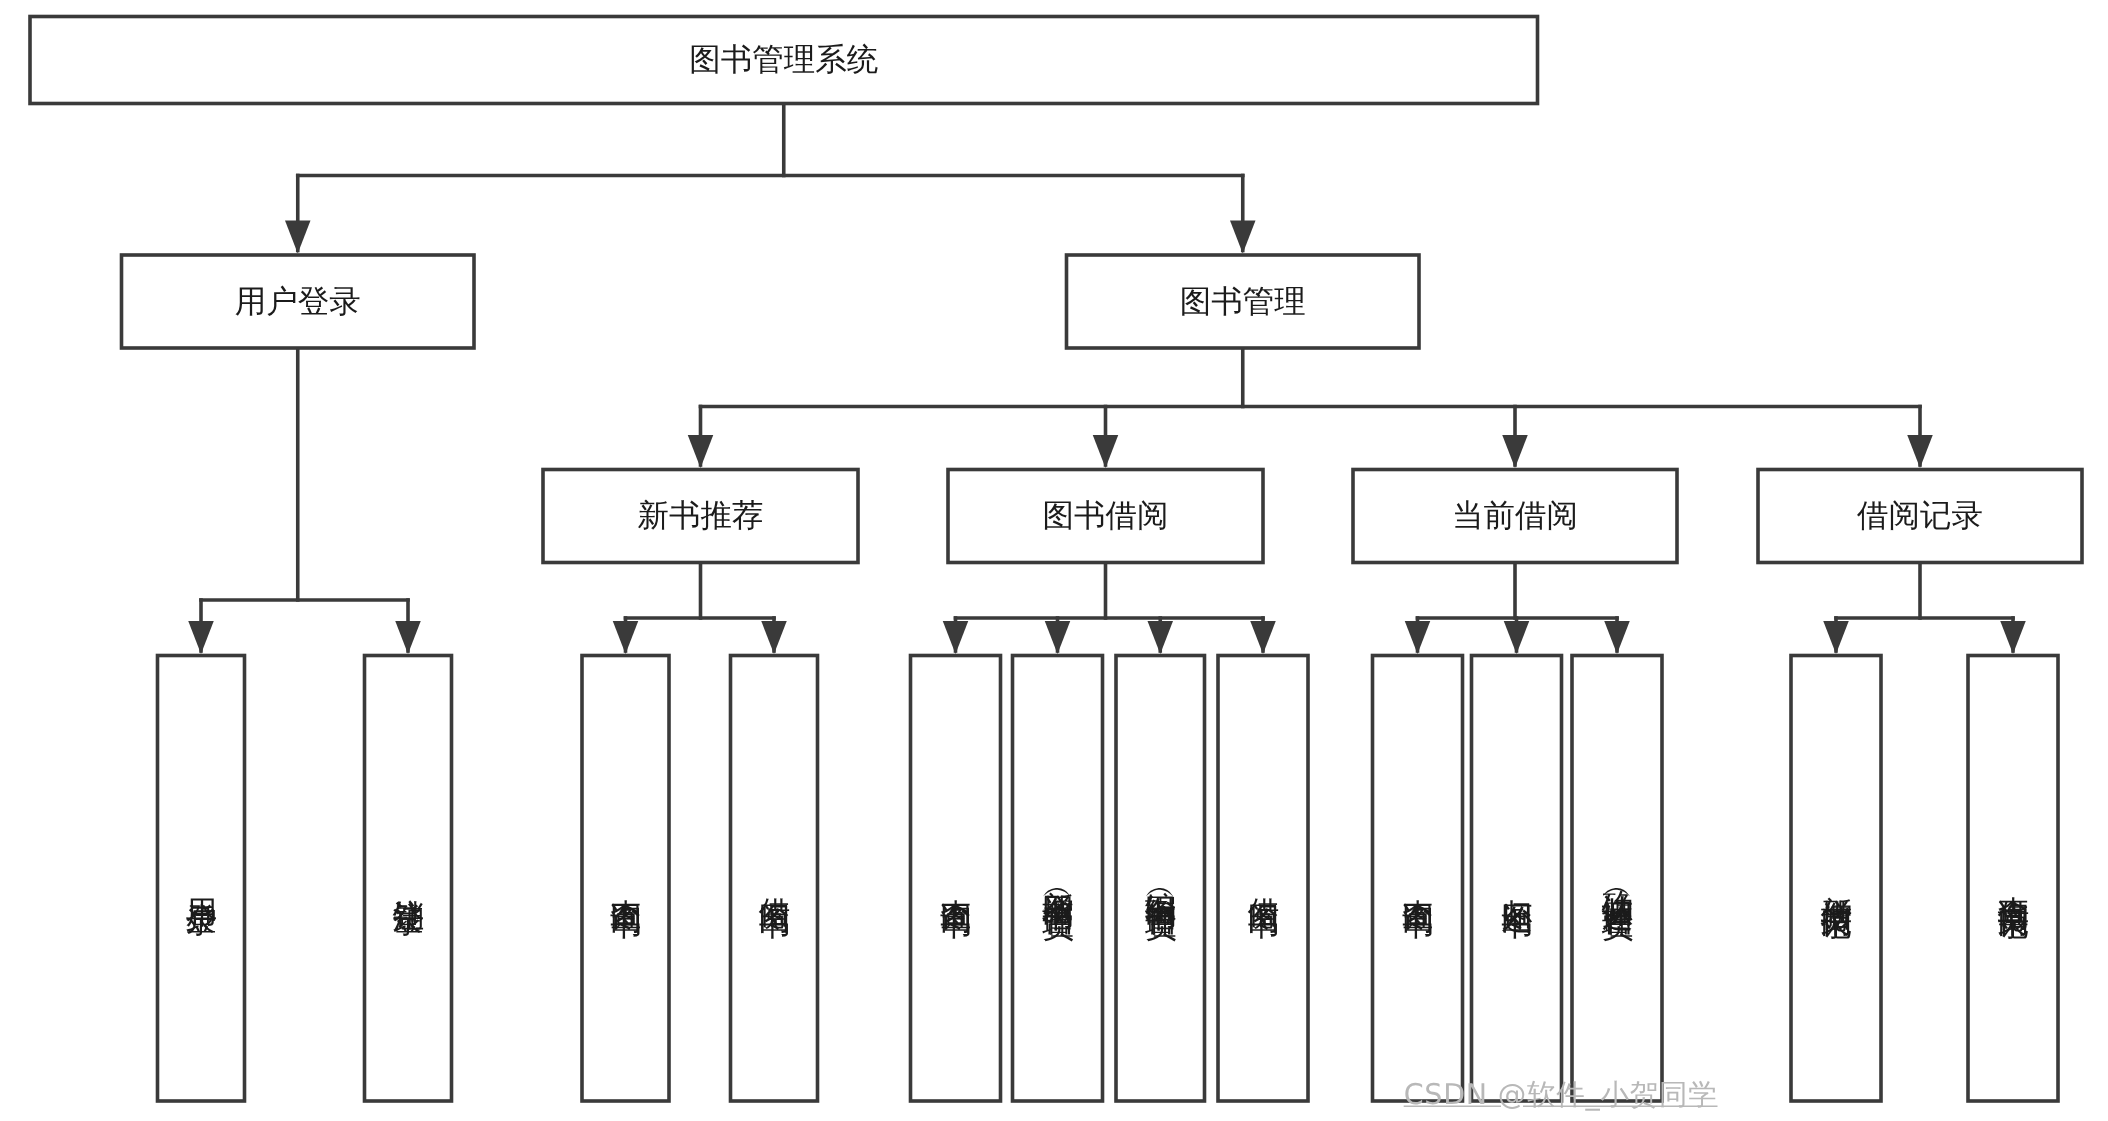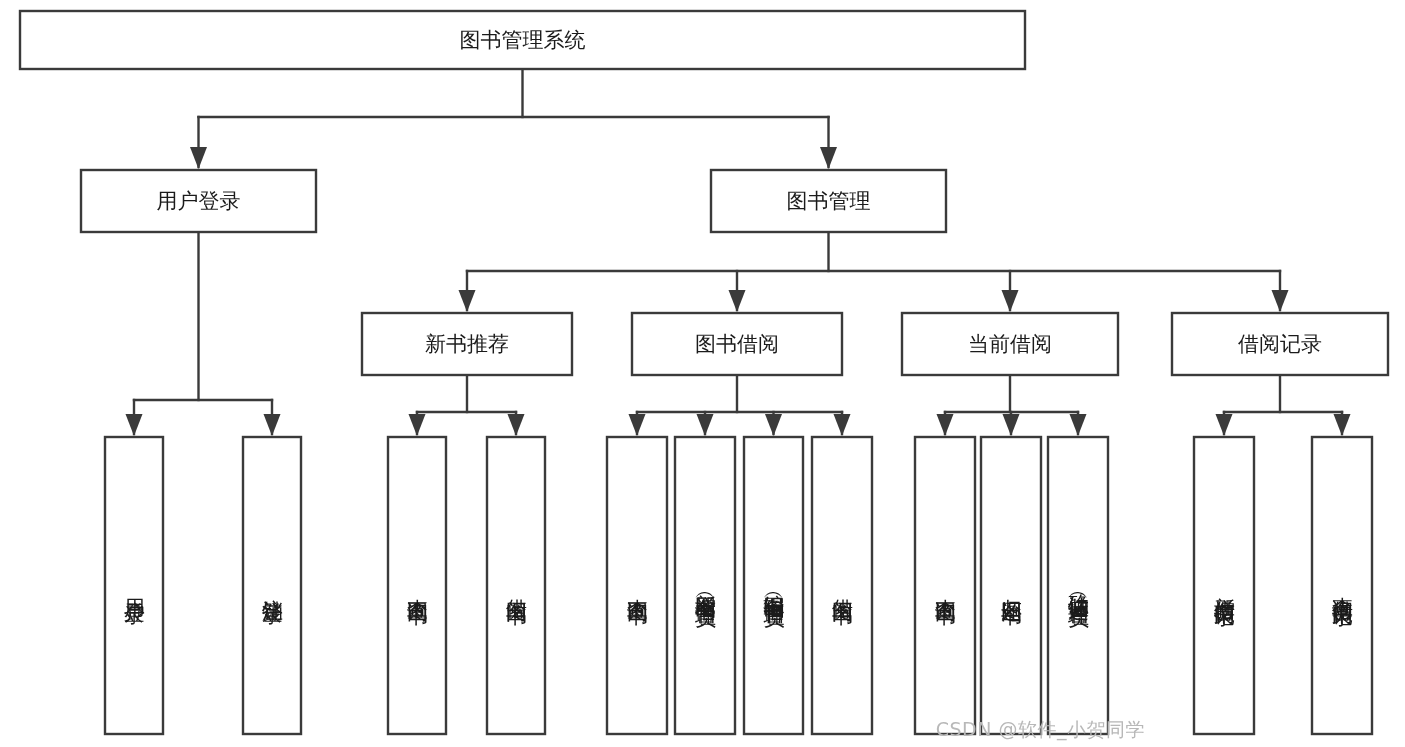--- a/index.html
+++ b/index.html
@@ -67,20 +67,21 @@
   }
   .watermark {
     position: absolute;
     right: 8px;
     bottom: 4px;
     font-family: "DejaVu Sans", "Liberation Sans", sans-serif;
     font-size: 19px;
     color: #b8b8b8;
     letter-spacing: 0.5px;
     white-space: nowrap;
+    text-decoration: underline;
   }
 </style>
 </head>
 <body>
 
 <div id="diagram-root">
 
   <svg id="flowchart" viewBox="0 0 1405 747">
     <g id="connectors-layer">
         <path d="M 522.5 69 L 522.5 117" class="connector"></path>

